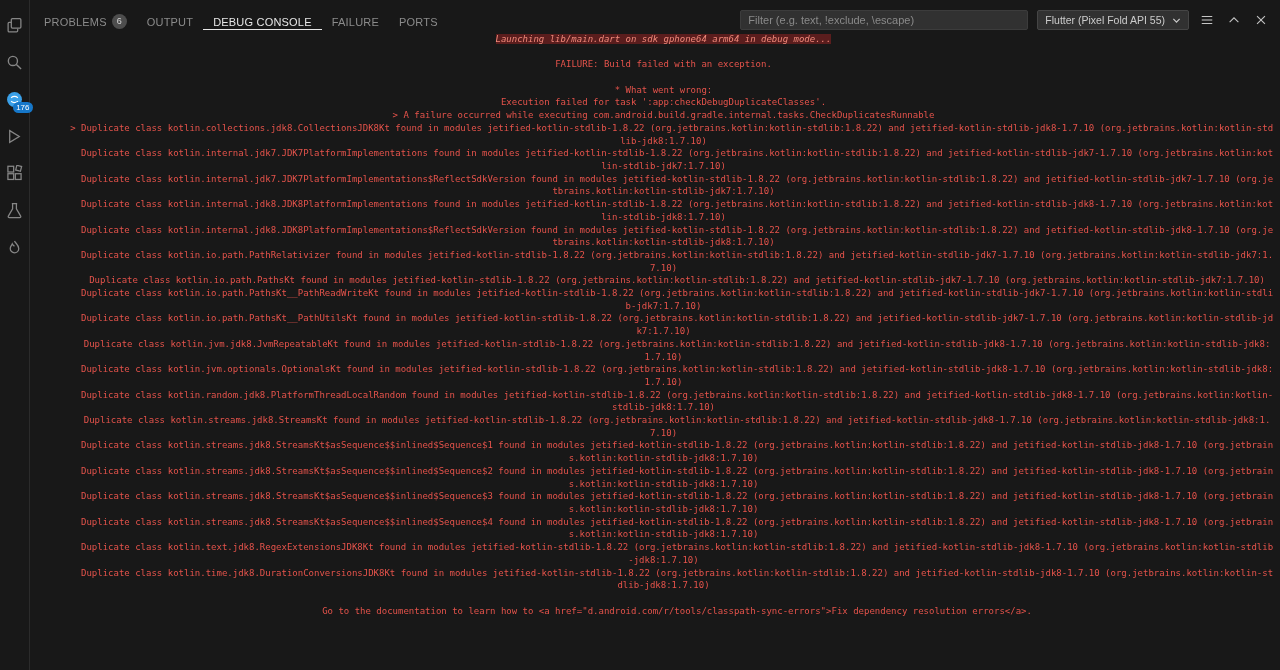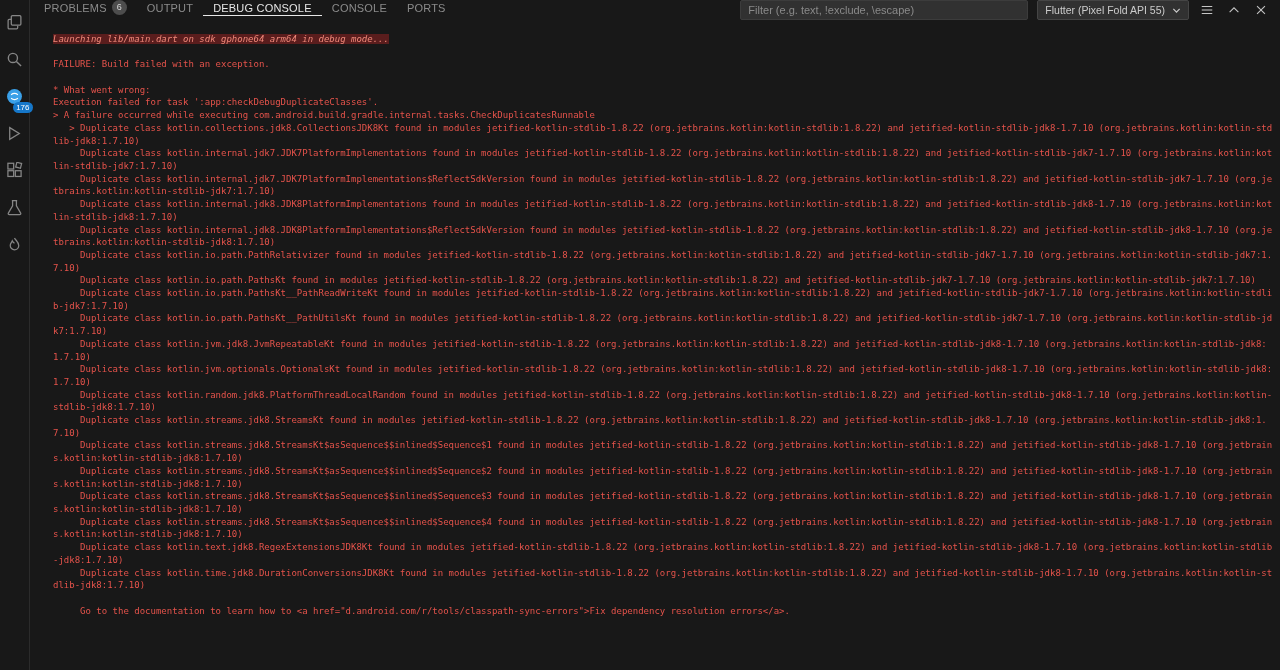--- a/index.html
+++ b/index.html
@@ -3,47 +3,47 @@
 <meta charset="utf-8">
 <style>
   * { margin:0; padding:0; box-sizing:border-box; }
   html,body { width:1280px; height:670px; overflow:hidden; }
   body { background:#181818; font-family:"Liberation Sans", sans-serif; }
   .root { display:flex; width:1280px; height:670px; }
 
   
   .activitybar { width:30px; flex:0 0 30px; background:#181818; border-right:1px solid #2b2b2b;
                  display:flex; flex-direction:column; align-items:center; padding-top:10px; gap:13px; }
-  .ab-icon { position:relative; width:24px; height:24px; display:flex; align-items:center; justify-content:center;
+  .ab-icon { position:relative; width:24px; height:24px; display:flex; align-items:flex-end; justify-content:center;
              color:#868686; cursor:pointer; }
   .ab-icon svg { display:block; }
   .ab-badge { position:absolute; right:-6px; bottom:-5px; background:#1677c9; color:#fff;
               font-size:8px; line-height:11px; padding:0 3px; border-radius:7px; font-family:"Liberation Sans",sans-serif; }
 
   
   .main { flex:1; display:flex; flex-direction:column; min-width:0; }
-  .panel-header { height:30px; flex:0 0 30px; display:flex; align-items:flex-start; padding-left:4px;gap:28px; }
+  .panel-header { height:30px; flex:0 0 30px; display:flex; align-items:flex-end; padding-left:4px;gap:28px; }
   .tabs { display:flex; align-items:stretch; }
   .tab { display:flex; align-items:center; gap:5px; padding:0 10px; font-size:11px; letter-spacing:.2px;
          color:#8b8b8b; cursor:pointer; border-bottom:1px solid transparent; }
   .tab.active { color:#e7e7e7; border-bottom:1px solid #e7e7e7; }
   .tab-badge { background:#4d4d4d; color:#d7d7d7; font-size:9px; width:15px; height:15px; line-height:15px;
                border-radius:50%; text-align:center; }
   .header-right { margin-left:auto; display:flex; align-items:center; gap:9px; padding-right:10px; }
   .filter-input { width:288px; height:20px; background:#313131; border:1px solid #3c3c3c; border-radius:2px;
                   color:#cccccc; font-size:11px; padding:0 7px; outline:none; font-family:"Liberation Sans",sans-serif; }
   .filter-input::placeholder { color:#8a8a8a; }
   .device-select { height:20px; background:#313131; border:1px solid #454545; border-radius:2px; color:#cccccc;
                    font-size:10.5px; display:flex; align-items:center; gap:7px; padding:0 7px; cursor:pointer; white-space:nowrap; }
   .hdr-icon { width:18px; height:18px; display:flex; align-items:center; justify-content:center; color:#c5c5c5; cursor:pointer; }
 
   
   .console { flex:1; min-height:0; overflow:hidden; padding:3px 6px 0 23px;
              font-family:"DejaVu Sans Mono", monospace; font-size:9px; line-height:12.7px; color:#e5534b; }
-  .line { white-space:pre-wrap; word-break:break-all; min-height:12.7px; }
+  .line { white-space:pre-wrap; word-break:break-all; min-height:12.7px;text-align:center; }
   .line .hl { background:#5a1d1d; color:#f0897a; font-style:italic; }
 </style>
 </head>
 <body>
 
 <div class="root">
 
   <nav class="activitybar">
     <div class="ab-icon">
       <svg width="17" height="17" viewBox="0 0 16 16" fill="none" stroke="currentColor" stroke-width="1.2">
@@ -96,21 +96,21 @@
             <span>PROBLEMS</span>
             <span class="tab-badge">6</span>
           </div>
           <div class="tab">
             <span>OUTPUT</span>
           </div>
           <div class="tab active">
             <span>DEBUG CONSOLE</span>
           </div>
           <div class="tab">
-            <span>CONSOLE</span>
+            <span>FAILURE</span>
           </div>
           <div class="tab">
             <span>PORTS</span>
           </div>
         </div>
       <div class="header-right">
         <input class="filter-input" type="text" placeholder="Filter (e.g. text, !exclude, \escape)" style="">
         <div class="device-select">
           <span>Flutter (Pixel Fold API 55)</span>
           <svg width="9" height="9" viewBox="0 0 10 10" fill="none" stroke="currentColor" stroke-width="1.3">

